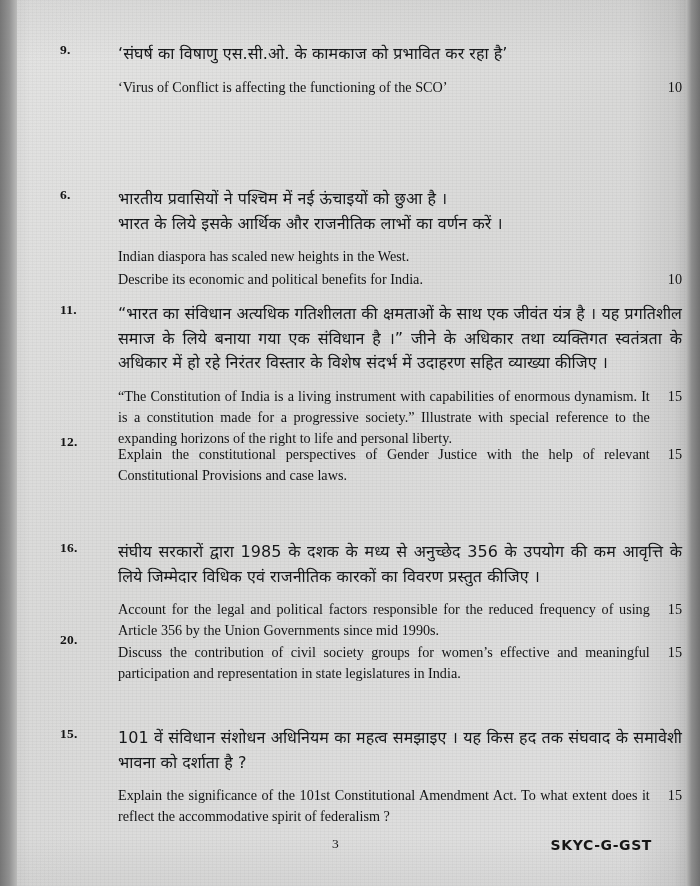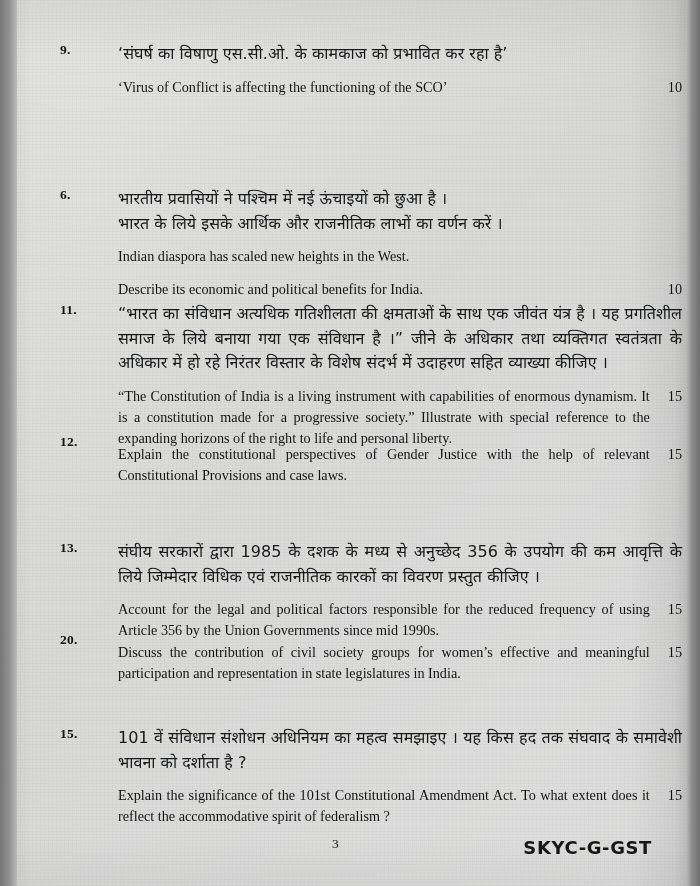--- a/index.html
+++ b/index.html
@@ -140,21 +140,21 @@
     top: 0;
     font-family: "Liberation Serif", "DejaVu Serif", serif;
     font-size: 13.5px;
     color: #131313;
   }
   #paper-code {
     position: absolute;
     right: 8px;
     top: 1px;
     font-family: "DejaVu Sans", "Liberation Sans", sans-serif;
-    font-size: 18px;
+    font-size: 14px;
     font-weight: bold;
     letter-spacing: 0.6px;
     color: #161616;
   }
 </style>
 </head>
 <body>
 
 <div id="page">
   <div id="content">
@@ -167,21 +167,21 @@
         <div class="marks-solo" style="margin-top:-19px;">10</div>
       </div>
     </div>
 
     <div class="q" style="top:187px;">
       <div class="qnum">6.</div>
       <div class="qbody">
         <div class="hi nojust">भारतीय प्रवासियों ने पश्चिम में नई ऊंचाइयों को छुआ है ।</div>
         <div class="hi nojust">भारत के लिये इसके आर्थिक और राजनीतिक लाभों का वर्णन करें ।</div>
         <div class="en nojust">Indian diaspora has scaled new heights in the West.</div>
-        <div class="en nojust lastline" style="margin-top:12px;gap:24px;">
+        <div class="en nojust lastline" style="margin-top:2px;gap:24px;">
           <span class="txt">Describe its economic and political benefits for India.</span>
           <span class="marks">10</span>
         </div>
       </div>
     </div>
 
     <div class="q" style="top:302px;">
       <div class="qnum">11.</div>
       <div class="qbody">
         <div class="hi">“भारत का संविधान अत्यधिक गतिशीलता की क्षमताओं के साथ एक जीवंत यंत्र है । यह प्रगतिशील समाज के लिये बनाया गया एक संविधान है ।” जीने के अधिकार तथा व्यक्तिगत स्वतंत्रता के अधिकार में हो रहे निरंतर विस्तार के विशेष संदर्भ में उदाहरण सहित व्याख्या कीजिए ।</div>
@@ -196,21 +196,21 @@
       <div class="qnum">12.</div>
       <div class="qbody">
         <div class="en lastline">
           <span class="txt">Explain the constitutional perspectives of Gender Justice with the help of relevant Constitutional Provisions and case laws.</span>
           <span class="marks">15</span>
         </div>
       </div>
     </div>
 
     <div class="q" style="top:540px;">
-      <div class="qnum">13.</div>
+      <div class="qnum">16.</div>
       <div class="qbody">
         <div class="hi">संघीय सरकारों द्वारा 1985 के दशक के मध्य से अनुच्छेद 356 के उपयोग की कम आवृत्ति के लिये जिम्मेदार विधिक एवं राजनीतिक कारकों का विवरण प्रस्तुत कीजिए ।</div>
         <div class="en lastline">
           <span class="txt">Account for the legal and political factors responsible for the reduced frequency of using Article 356 by the Union Governments since mid 1990s.</span>
           <span class="marks">15</span>
         </div>
       </div>
     </div>
 
     <div class="q" style="top:632px;">

